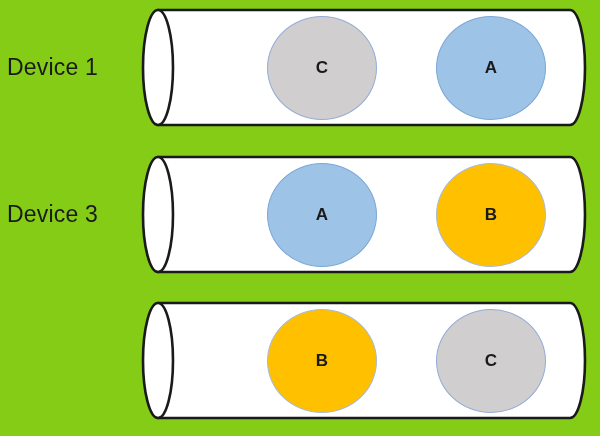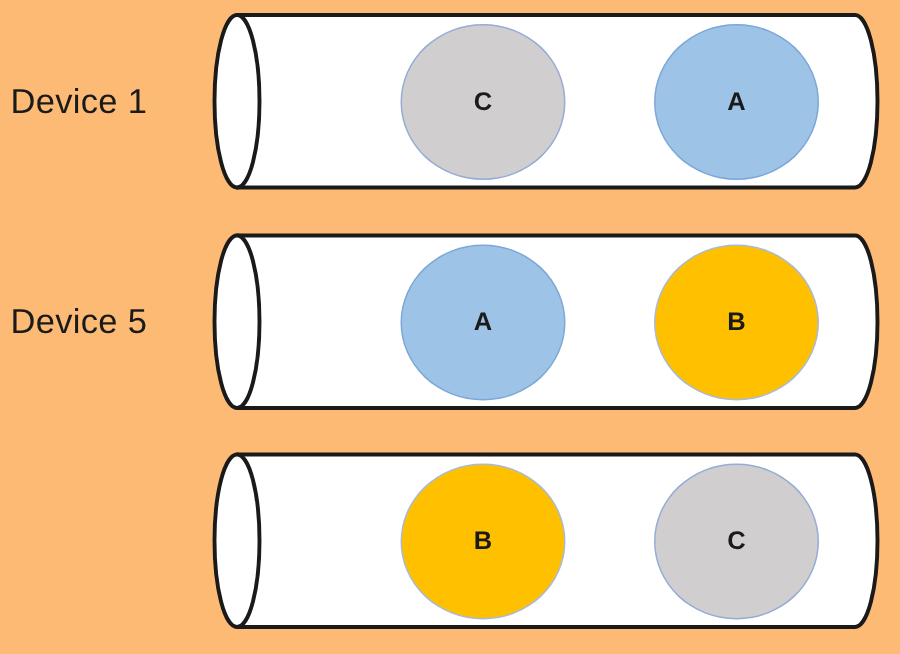--- a/index.html
+++ b/index.html
@@ -5,21 +5,21 @@
   html, body {
     margin: 0;
     padding: 0;
     background: #ffffff;
     font-family: "Liberation Sans", sans-serif;
   }
   .canvas {
     position: relative;
     width: 600px;
     height: 436px;
-    background: #fdba74;
+    background: #84cc16;
     overflow: hidden;
   }
   .device-row {
     position: absolute;
     left: 0;
     width: 600px;
     height: 135px;
   }
   .row-0 { top: 0px; }
   .row-1 { top: 147px; }
@@ -73,21 +73,21 @@
     </svg>
     <div class="circle slot-0" data-variant="gray">
       <span>C</span>
     </div>
     <div class="circle slot-1" data-variant="blue">
       <span>A</span>
     </div>
   </div>
 
   <div class="device-row row-1">
-    <div class="device-label">Device 5</div>
+    <div class="device-label">Device 3</div>
     <svg class="cylinder-svg" viewBox="0 0 446 122" aria-hidden="true">
       <path d="M 17 3 H 429 A 15 57.5 0 0 1 429 118 H 17" fill="#ffffff" stroke="#1a1a1a" stroke-width="2.6" stroke-linecap="round"></path>
       <ellipse cx="17" cy="60.5" rx="15" ry="57.5" fill="#ffffff" stroke="#1a1a1a" stroke-width="2.6"></ellipse>
     </svg>
     <div class="circle slot-0" data-variant="blue">
       <span>A</span>
     </div>
     <div class="circle slot-1" data-variant="orange">
       <span>B</span>
     </div>

